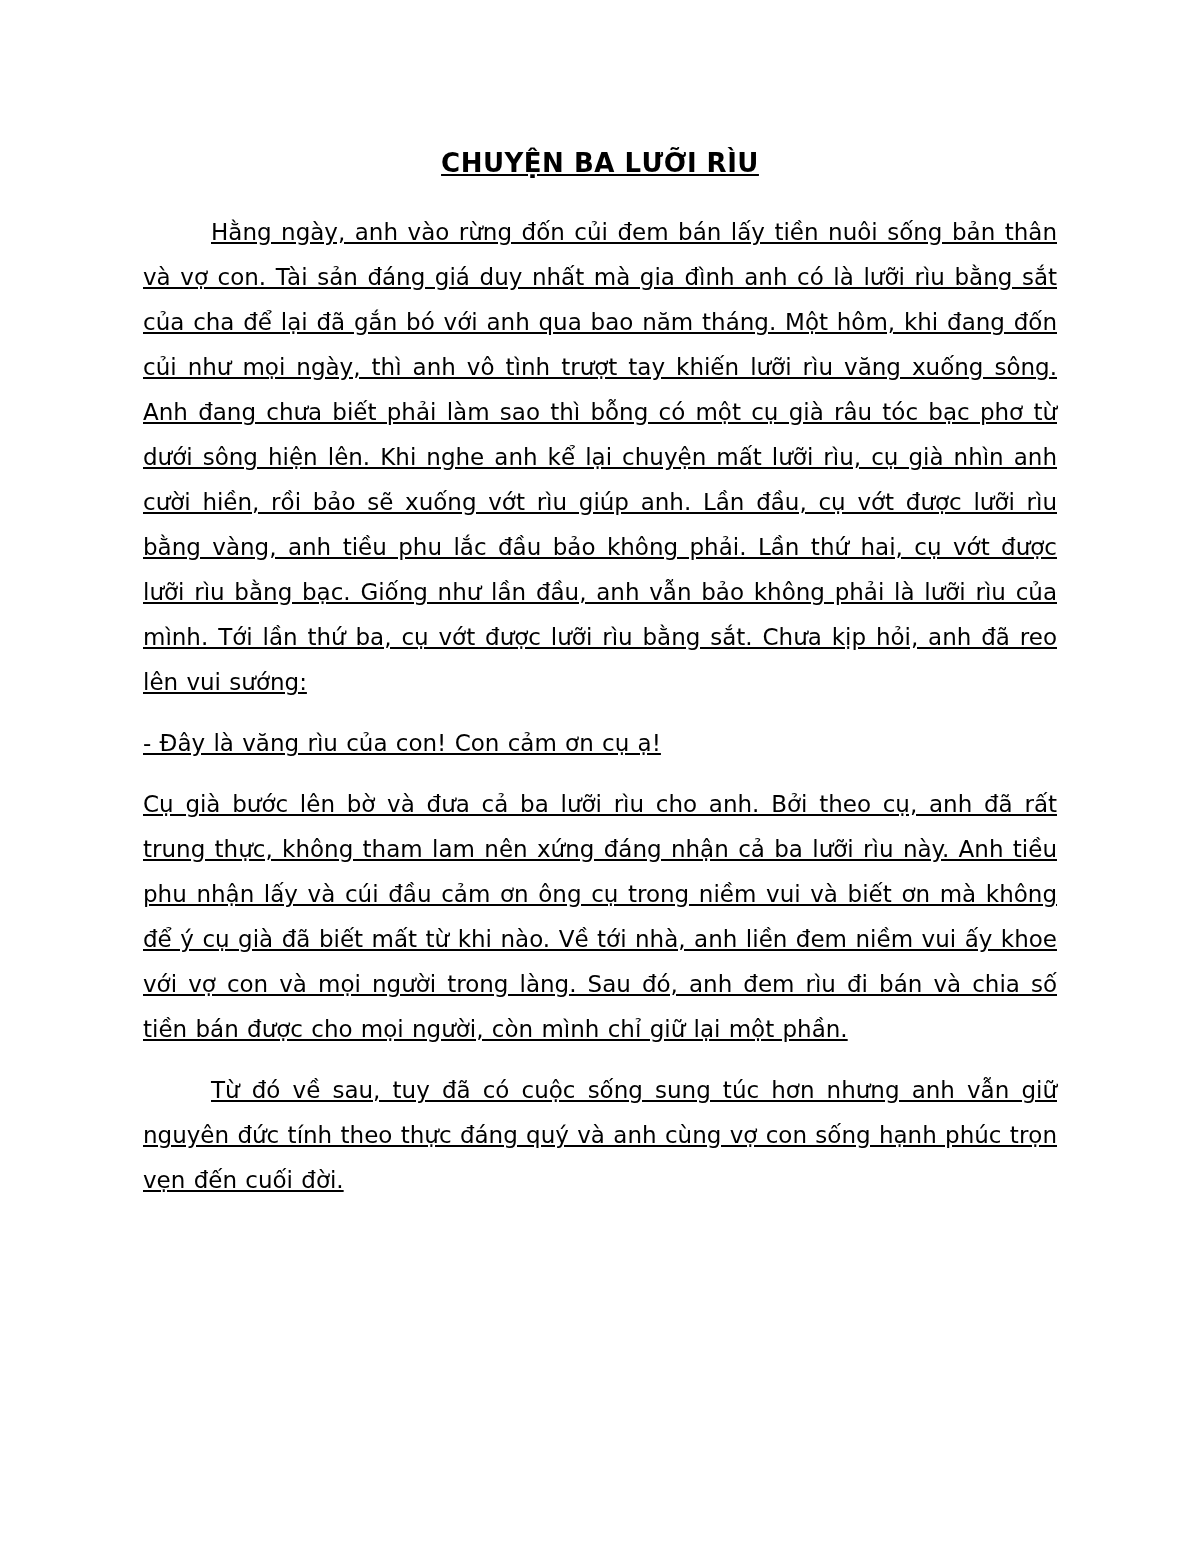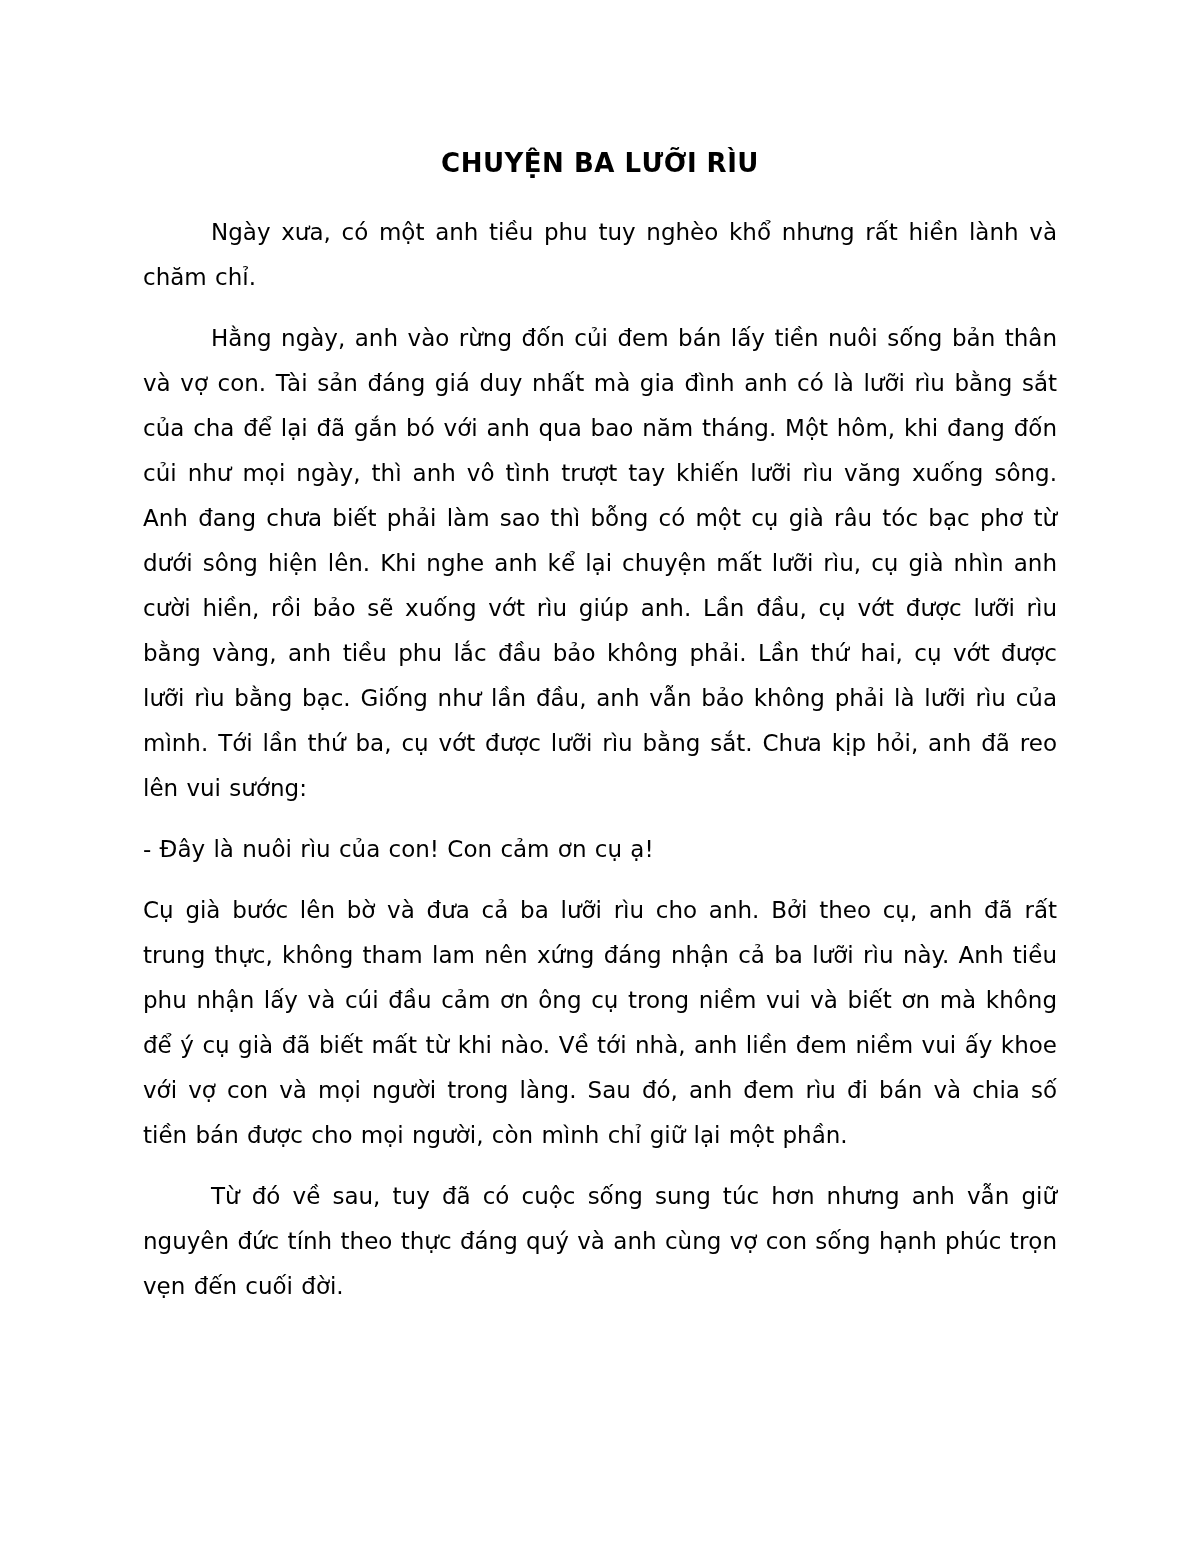--- a/index.html
+++ b/index.html
@@ -13,20 +13,21 @@
     overflow: hidden;
     font-family: "DejaVu Sans", "Liberation Sans", sans-serif;
     color: #000000;
   }
   .page {
     box-sizing: border-box;
     width: 1200px;
     height: 1553px;
     padding: 143px 143px 0 143px;
     background: #ffffff;
+    text-decoration: underline;
   }
   .doc-title {
     text-align: center;
     font-weight: bold;
     font-size: 26px;
     line-height: 40px;
     margin: 0 0 27px 0;
     letter-spacing: 0.5px;
   }
   .doc-paragraph {
@@ -39,22 +40,21 @@
   .doc-paragraph.indent {
     text-indent: 68px;
   }
 </style>
 </head>
 <body>
 
 <div class="page">
   <h1 class="doc-title">CHUYỆN BA LƯỠI RÌU</h1>
 
-  <p class="doc-paragraph indent">Ngày xưa, có một anh tiều phu tuy nghèo khổ nhưng rất hiền lành và chăm chỉ.</p>
 
   <p class="doc-paragraph indent">Hằng ngày, anh vào rừng đốn củi đem bán lấy tiền nuôi sống bản thân và vợ con. Tài sản đáng giá duy nhất mà gia đình anh có là lưỡi rìu bằng sắt của cha để lại đã gắn bó với anh qua bao năm tháng. Một hôm, khi đang đốn củi như mọi ngày, thì anh vô tình trượt tay khiến lưỡi rìu văng xuống sông. Anh đang chưa biết phải làm sao thì bỗng có một cụ già râu tóc bạc phơ từ dưới sông hiện lên. Khi nghe anh kể lại chuyện mất lưỡi rìu, cụ già nhìn anh cười hiền, rồi bảo sẽ xuống vớt rìu giúp anh. Lần đầu, cụ vớt được lưỡi rìu bằng vàng, anh tiều phu lắc đầu bảo không phải. Lần thứ hai, cụ vớt được lưỡi rìu bằng bạc. Giống như lần đầu, anh vẫn bảo không phải là lưỡi rìu của mình. Tới lần thứ ba, cụ vớt được lưỡi rìu bằng sắt. Chưa kịp hỏi, anh đã reo lên vui sướng:</p>
 
-  <p class="doc-paragraph">- Đây là nuôi rìu của con! Con cảm ơn cụ ạ!</p>
+  <p class="doc-paragraph">- Đây là văng rìu của con! Con cảm ơn cụ ạ!</p>
 
   <p class="doc-paragraph">Cụ già bước lên bờ và đưa cả ba lưỡi rìu cho anh. Bởi theo cụ, anh đã rất trung thực, không tham lam nên xứng đáng nhận cả ba lưỡi rìu này. Anh tiều phu nhận lấy và cúi đầu cảm ơn ông cụ trong niềm vui và biết ơn mà không để ý cụ già đã biết mất từ khi nào. Về tới nhà, anh liền đem niềm vui ấy khoe với vợ con và mọi người trong làng. Sau đó, anh đem rìu đi bán và chia số tiền bán được cho mọi người, còn mình chỉ giữ lại một phần.</p>
 
   <p class="doc-paragraph indent">Từ đó về sau, tuy đã có cuộc sống sung túc hơn nhưng anh vẫn giữ nguyên đức tính theo thực đáng quý và anh cùng vợ con sống hạnh phúc trọn vẹn đến cuối đời.</p>
 </div>
 
 </body></html>

